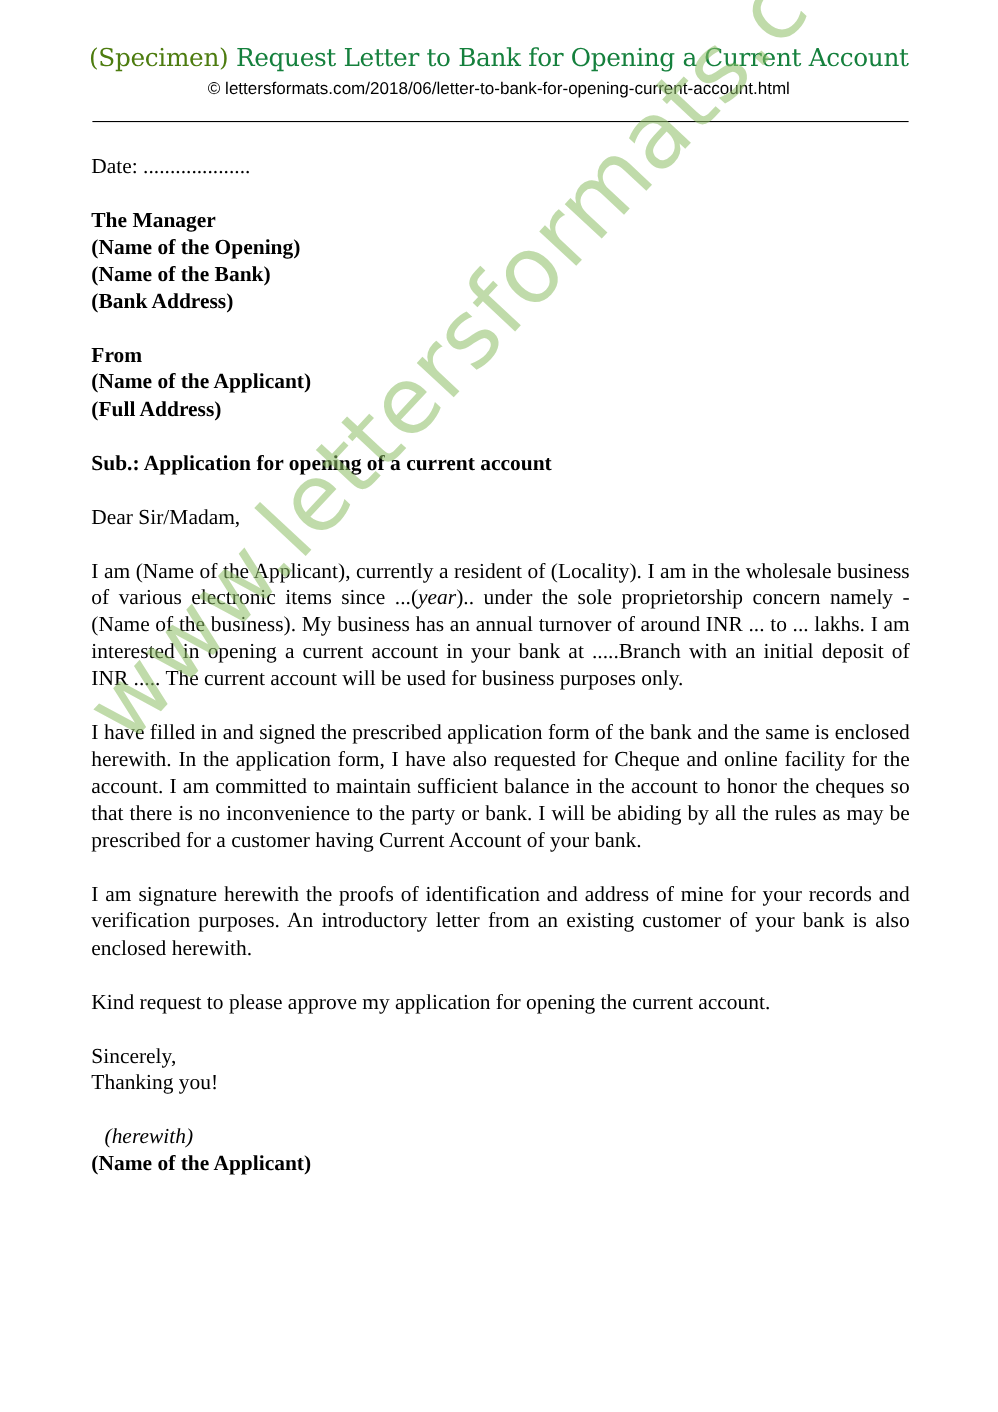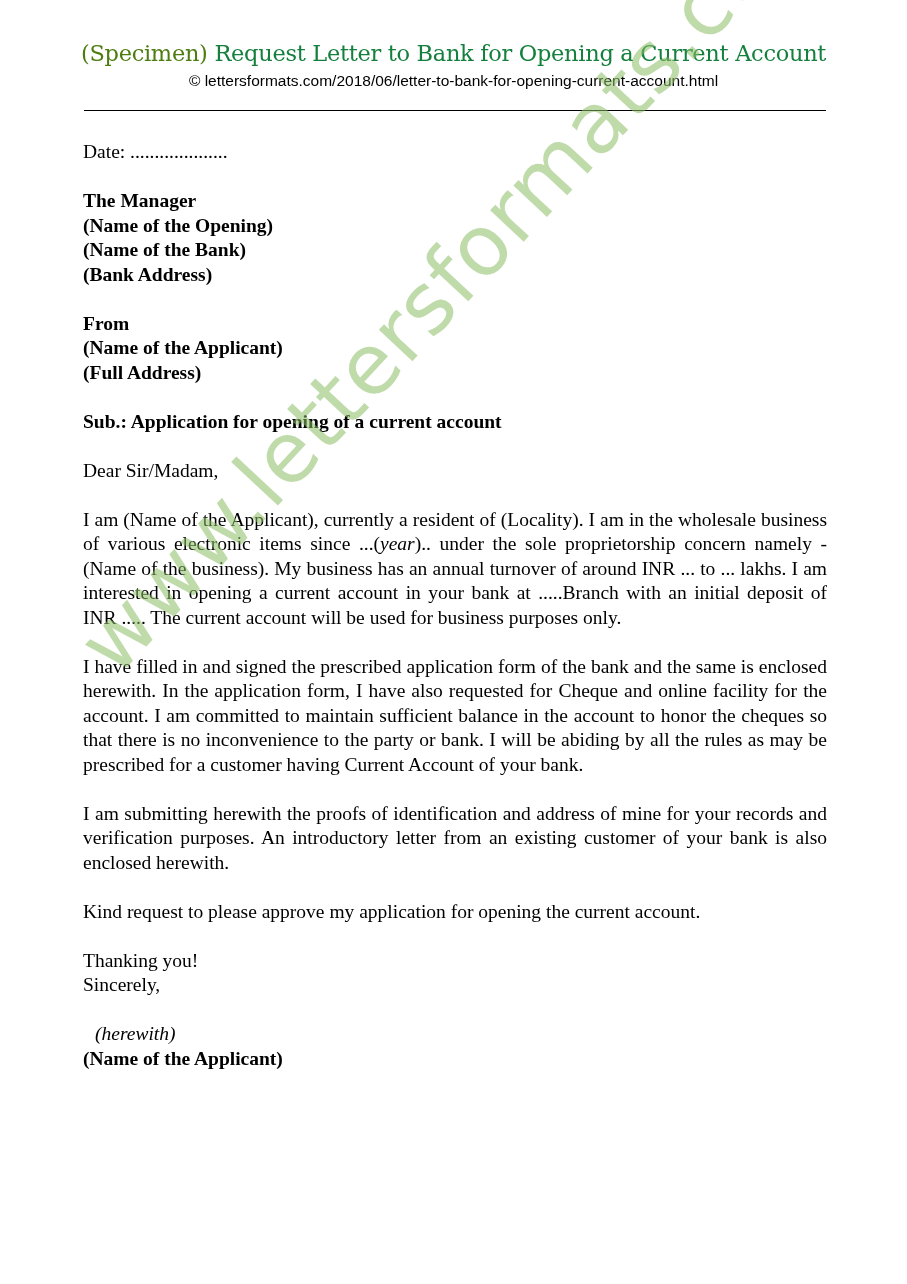--- a/index.html
+++ b/index.html
@@ -71,28 +71,28 @@
 
     <p>Dear Sir/Madam,</p>
     <div class="gap"></div>
 
     <p class="j"><span>I am (Name of the Applicant), currently a resident of (Locality). I am in the wholesale business of various electronic items since ...(</span><span class="i">year</span><span>).. under the sole proprietorship concern namely - (Name of the business). My business has an annual turnover of around INR ... to ... lakhs. I am interested in opening a current account in your bank at .....Branch with an initial deposit of INR ..... The current account will be used for business purposes only.</span></p>
     <div class="gap"></div>
 
     <p class="j">I have filled in and signed the prescribed application form of the bank and the same is enclosed herewith. In the application form, I have also requested for Cheque and online facility for the account. I am committed to maintain sufficient balance in the account to honor the cheques so that there is no inconvenience to the party or bank. I will be abiding by all the rules as may be prescribed for a customer having Current Account of your bank.</p>
     <div class="gap"></div>
 
-    <p class="j">I am submitting herewith the proofs of identification and address of mine for your records and verification purposes. An introductory letter from an existing customer of your bank is also enclosed herewith.</p>
+    <p class="j">I am signature herewith the proofs of identification and address of mine for your records and verification purposes. An introductory letter from an existing customer of your bank is also enclosed herewith.</p>
     <div class="gap"></div>
 
     <p>Kind request to please approve my application for opening the current account.</p>
     <div class="gap"></div>
 
+    <p>Sincerely,</p>
     <p>Thanking you!</p>
-    <p>Sincerely,</p>
     <div class="gap"></div>
 
     <p class="sig">(herewith)</p>
     <p class="b">(Name of the Applicant)</p>
     <div class="gap"></div>
 
   </div>
 
   <div class="watermark">www.lettersformats.com</div>
 </div>

